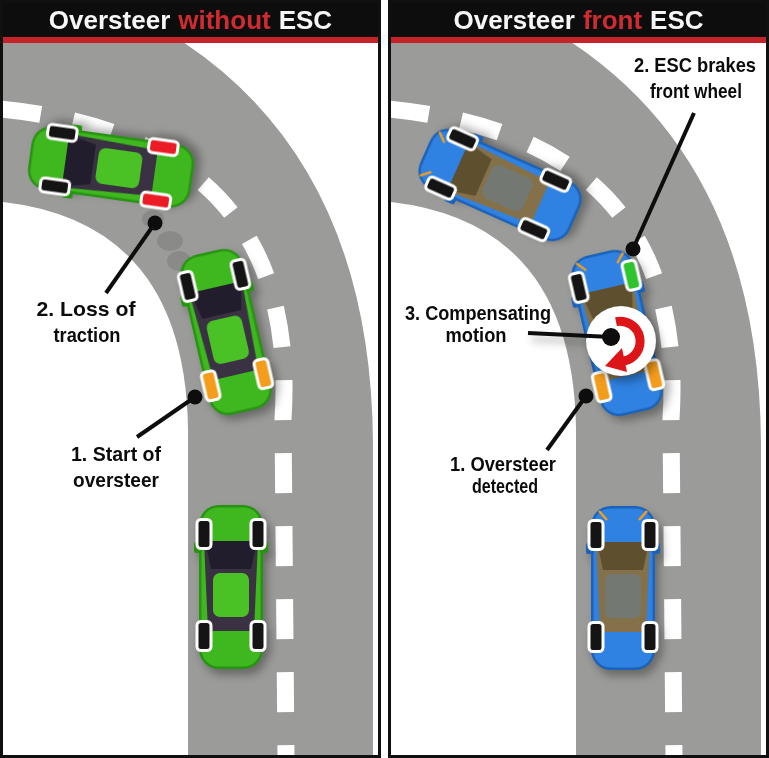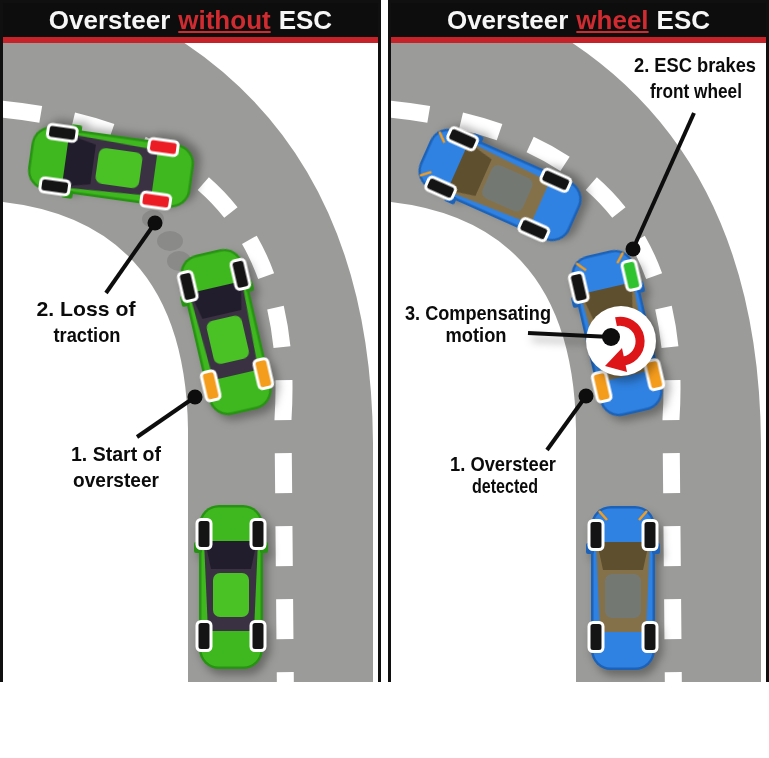--- a/index.html
+++ b/index.html
@@ -1,24 +1,24 @@
 <!DOCTYPE html>
 <html style="--header-bg: #0d0d0d; --accent-red: #c5222a; --title-red: #cf2b30; --road-gray: #9b9b99; --car-green: #3fb81f; --car-blue: #2f82e2; --wheel-black: #141414; --wheel-orange: #f49c1c; --wheel-red: #ec1c24; --wheel-green: #2fc32f; --esc-arrow-red: #dd1418;"><head>
 <meta charset="utf-8">
 <style>
   :root{ --road-gray:#9b9b99; --accent-red:#c5222a; --header-bg:#0d0d0d; }
   *{ box-sizing:border-box; margin:0; padding:0; }
   body{ background:#ffffff; font-family:"Liberation Sans", sans-serif; }
-  .stage{ width:769px; height:682px; background:#ffffff; display:flex; gap:7px; }
+  .stage{ width:769px; height:758px; background:#ffffff; display:flex; gap:7px;align-items:flex-end; }
   .panel{ width:381px; height:758px; border:3px solid #101010; background:#ffffff;
           display:flex; flex-direction:column; overflow:hidden; }
   .titlebar{ height:34px; background:var(--header-bg); color:#f6f6f6;
              font-weight:bold; font-size:26px; line-height:33px;
              display:flex; justify-content:center; align-items:center; gap:8px; }
-  .titlebar .hl{ color:var(--title-red,#cf2b30);text-decoration:underline; }
+  .titlebar .hl{ color:var(--title-red,#cf2b30); }
   .stripe{ height:6px; background:var(--accent-red); }
   .scene{ flex:1; position:relative;text-decoration:underline; }
   .scene svg{ display:block; width:375px; height:712px; }
 
   .road-surface{ fill:var(--road-gray); }
   .dash{ fill:none; stroke:#ffffff; stroke-width:17; stroke-dasharray:40 33; }
   .callout-line{ stroke:#0d0d0d; stroke-width:4; fill:none; }
   .callout-dot{ fill:#0d0d0d; }
   .lbl{ font-family:"Liberation Sans", sans-serif; font-weight:bold; font-size:21px;
         fill:#0b0b0b; text-anchor:middle; }
@@ -120,21 +120,21 @@
         <circle class="callout-dot" cx="192" cy="354" r="7.5"></circle>
         <text class="lbl" x="113" y="418" textLength="90" lengthAdjust="spacingAndGlyphs">1. Start of</text>
         <text class="lbl" x="113" y="444" textLength="86" lengthAdjust="spacingAndGlyphs">oversteer</text>
       </svg>
     </div>
   </section>
 
   <section class="panel">
     <header class="titlebar">
       <span>Oversteer</span>
-      <span class="hl">wheel</span>
+      <span class="hl">front</span>
       <span>ESC</span>
     </header>
     <div class="stripe"></div>
     <div class="scene">
       <svg viewBox="0 0 375 712">
         <path class="road-surface" d="M 0,-1 L 180,-1 Q 368,124 370,400 L 370,714 L 185,714 L 185,386 Q 182,180 0,159 Z"></path>
         <path class="dash" d="M -2,66 Q 298,96 280,376 L 283,714"></path>
 
         <g class="car-shadow" transform="translate(109,142) rotate(-66)">
           <use href="#car-blue"></use>

